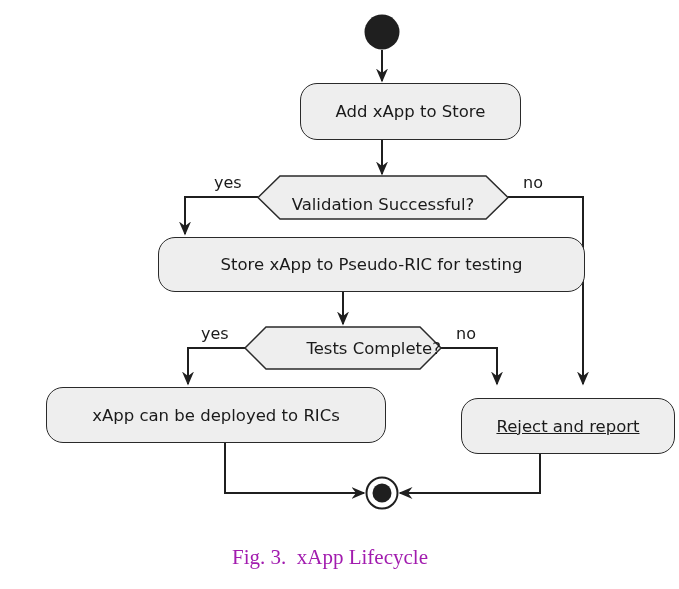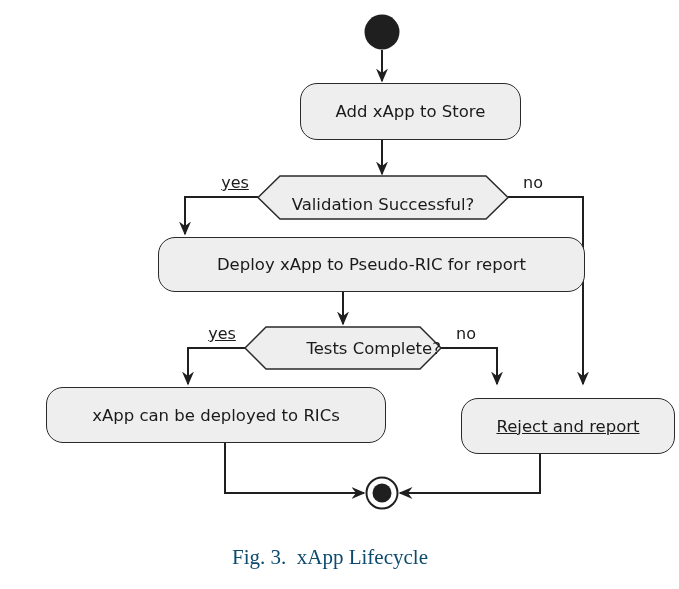--- a/index.html
+++ b/index.html
@@ -56,30 +56,30 @@
     pointer-events: none;
   }
   .edge-label {
     position: absolute;
     font-size: 16px;
     color: var(--text, #1a1a1a);
     line-height: 20px;
     white-space: nowrap;
     text-align: center;
   }
-  .edge-label.align-right { text-align: center; text-decoration: underline; }
+  .edge-label.align-right { text-align: left; }
   #caption {
     position: absolute;
     left: 160px;
     top: 545px;
     width: 340px;
     text-align: center;
     font-family: "Liberation Serif", serif;
     font-size: 21px;
-    color: #0c4a6e;
+    color: #a21caf;
     white-space: pre;
   }
 </style>
 </head>
 <body>
 
 <div id="stage">
 
   <svg id="edges-layer" viewBox="0 0 679 589" xmlns="http://www.w3.org/2000/svg">
     <defs>
@@ -104,21 +104,21 @@
     <circle cx="382" cy="32" r="17.5" style="fill: var(--edge, #1f1f1f);"></circle>
     <circle cx="382" cy="493" r="15.5" style="fill:#ffffff; stroke: var(--edge, #1f1f1f); stroke-width:2px;"></circle>
     <circle cx="382" cy="493" r="9.5" style="fill: var(--edge, #1f1f1f);"></circle>
   </svg>
 
   <div class="action-node" style="left:272px; top:83px; width:221px; height:57px;">
     <span>Add xApp to Store</span>
   </div>
 
   <div class="action-node" style="left:130px; top:237px; width:427px; height:55px;">
-    <span>Deploy xApp to Pseudo-RIC for report</span>
+    <span>Store xApp to Pseudo-RIC for testing</span>
   </div>
 
   <div class="action-node" style="left:18px; top:387px; width:340px; height:56px;text-align:center;">
     <span>xApp can be deployed to RICs</span>
   </div>
 
   <div class="action-node" style="left:433px; top:398px; width:214px; height:56px;text-decoration:underline;">
     <span>Reject and report</span>
   </div>
 

